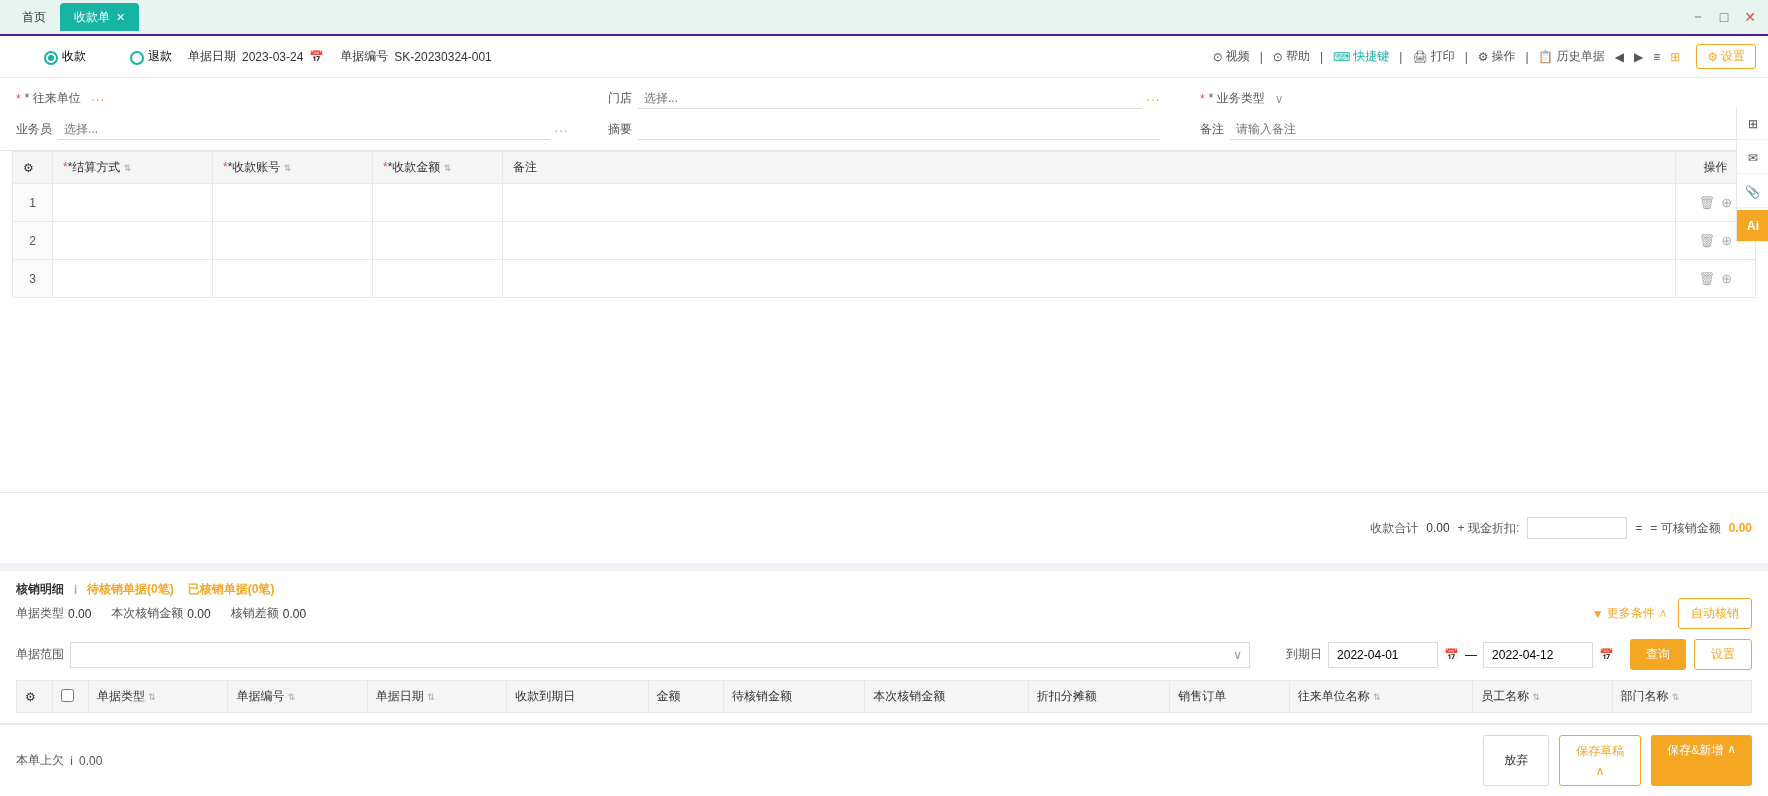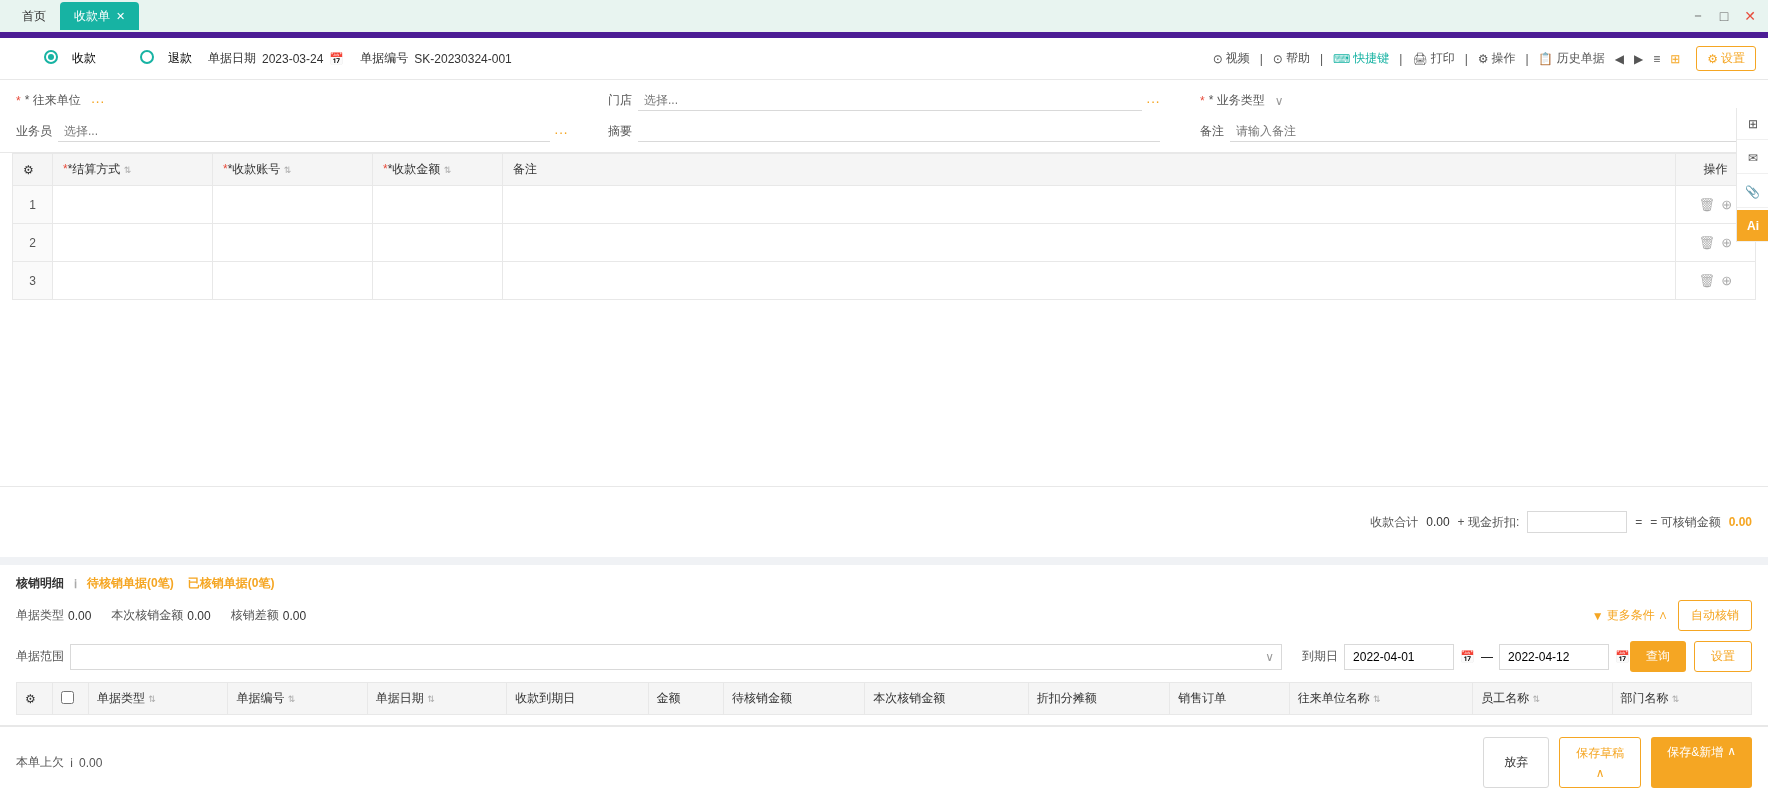--- a/index.html
+++ b/index.html
@@ -1,42 +1,42 @@
 <!DOCTYPE html>
 <html><head>
   <meta charset="utf-8">
   <style>
     * { box-sizing: border-box; margin: 0; padding: 0; font-family: 'Microsoft YaHei', Arial, sans-serif; font-size: 12px; }
     body { background: #f0f2f5; width: 1768px; height: 796px; overflow: hidden; }
     
     
     .tab-bar {
       display: flex; align-items: center; background: #e8f4f0; height: 36px;
-      border-bottom: 6px solid #4c1d95; padding: 16px 8px;
+      border-bottom: 2px solid #4c1d95; padding: 16px 8px;
     }
     .tab-item {
       display: flex; align-items: center; padding: 0 14px; height: 28px;
       border-radius: 4px 4px 0 0; cursor: pointer; color: #333; font-size: 13px;
     }
     .tab-item.active { background: #17b3a3; color: #fff; }
     .tab-item.home { background: transparent; color: #333; }
     .tab-close { margin-left: 6px; color: #fff; font-size: 11px; cursor: pointer; }
     .tab-bar-right { margin-left: auto; display: flex; align-items: center; gap: 6px; }
     .window-btn { width: 20px; height: 20px; display: flex; align-items: center; justify-content: center; cursor: pointer; color: #666; font-size: 14px; }
 
     
     .main-container { background: #fff; margin: 0; height: 760px; display: flex; flex-direction: column; }
 
     
     .toolbar {
       display: flex; align-items: center; padding: 8px 12px; border-bottom: 1px solid #e8e8e8;
       background: #fff; gap: 16px;
     }
     .radio-group { display: flex; gap: 12px; align-items: center; }
-    .radio-item { display: flex; align-items: flex-start; gap: 14px; cursor: pointer; padding-left: 32px; }
+    .radio-item { display: flex; align-items: flex-end; gap: 4px; cursor: pointer; padding-left: 32px; }
     .radio-dot { width: 14px; height: 14px; border-radius: 50%; border: 2px solid #17b3a3; display: flex; align-items: center; justify-content: center; }
     .radio-dot.checked::after { content: ''; width: 6px; height: 6px; background: #17b3a3; border-radius: 50%; }
     .toolbar-field { display: flex; align-items: center; gap: 6px; }
     .toolbar-label { color: #333; white-space: nowrap; }
     .toolbar-value { color: #333; font-weight: 500; }
     .toolbar-icon { color: #17b3a3; cursor: pointer; }
     .toolbar-right { margin-left: auto; display: flex; align-items: center; gap: 10px; color: #555; }
     .toolbar-right span { cursor: pointer; display: flex; align-items: center; gap: 3px; }
     .toolbar-right .active-btn { color: #17b3a3; }
     .settings-btn {
@@ -80,30 +80,30 @@
     .summary-orange { color: #f5a623; font-weight: bold; }
     .summary-input {
       width: 100px; border: 1px solid #d9d9d9; padding: 3px 6px; outline: none;
     }
 
     
     .section-divider { height: 8px; background: #f0f2f5; }
 
     
     .recon-section { padding: 10px 16px; border-bottom: 1px solid #e8e8e8; }
-    .recon-title { display: flex; align-items: center; gap: 10px; font-size: 14px; font-weight: bold; color: #333; margin-bottom: 8px; }
+    .recon-title { display: flex; align-items: center; gap: 10px; font-size: 14px; font-weight: bold; color: #333; margin-bottom: 0; }
     .recon-tabs { display: flex; gap: 0; }
     .recon-tab { color: #f5a623; cursor: pointer; font-size: 12px; margin-right: 14px; }
     .info-icon { color: #aaa; font-size: 12px; cursor: pointer; }
     
     .recon-stats { display: flex; align-items: center; gap: 20px; margin-bottom: 10px; }
     .stat-item { display: flex; align-items: center; gap: 4px; color: #555; }
     .stat-value { color: #333; }
     
-    .recon-controls { display: flex; align-items: center; gap: 0; margin-bottom: 10px; }
+    .recon-controls { display: flex; align-items: center; gap: 16px; margin-bottom: 10px; }
     .recon-select-wrapper { flex: 1; position: relative; }
     .recon-select { width: 100%; border: 1px solid #d9d9d9; padding: 5px 30px 5px 8px; outline: none; background: #fff; appearance: none; }
     .recon-select-arrow { position: absolute; right: 8px; top: 50%; transform: translateY(-50%); color: #999; pointer-events: none; }
     .date-field { display: flex; align-items: center; gap: 6px; }
     .date-input { border: 1px solid #d9d9d9; padding: 5px 8px; outline: none; width: 110px; }
     .date-icon { color: #aaa; cursor: pointer; }
     .more-conditions { color: #f5a623; cursor: pointer; display: flex; align-items: center; gap: 3px; }
     .btn-query { background: #f5a623; color: #fff; border: none; padding: 6px 16px; border-radius: 3px; cursor: pointer; }
     .btn-settings { background: #fff; border: 1px solid #f5a623; color: #f5a623; padding: 6px 16px; border-radius: 3px; cursor: pointer; }
     .btn-auto { background: #fff; border: 1px solid #f5a623; color: #f5a623; padding: 6px 12px; border-radius: 3px; cursor: pointer; }

